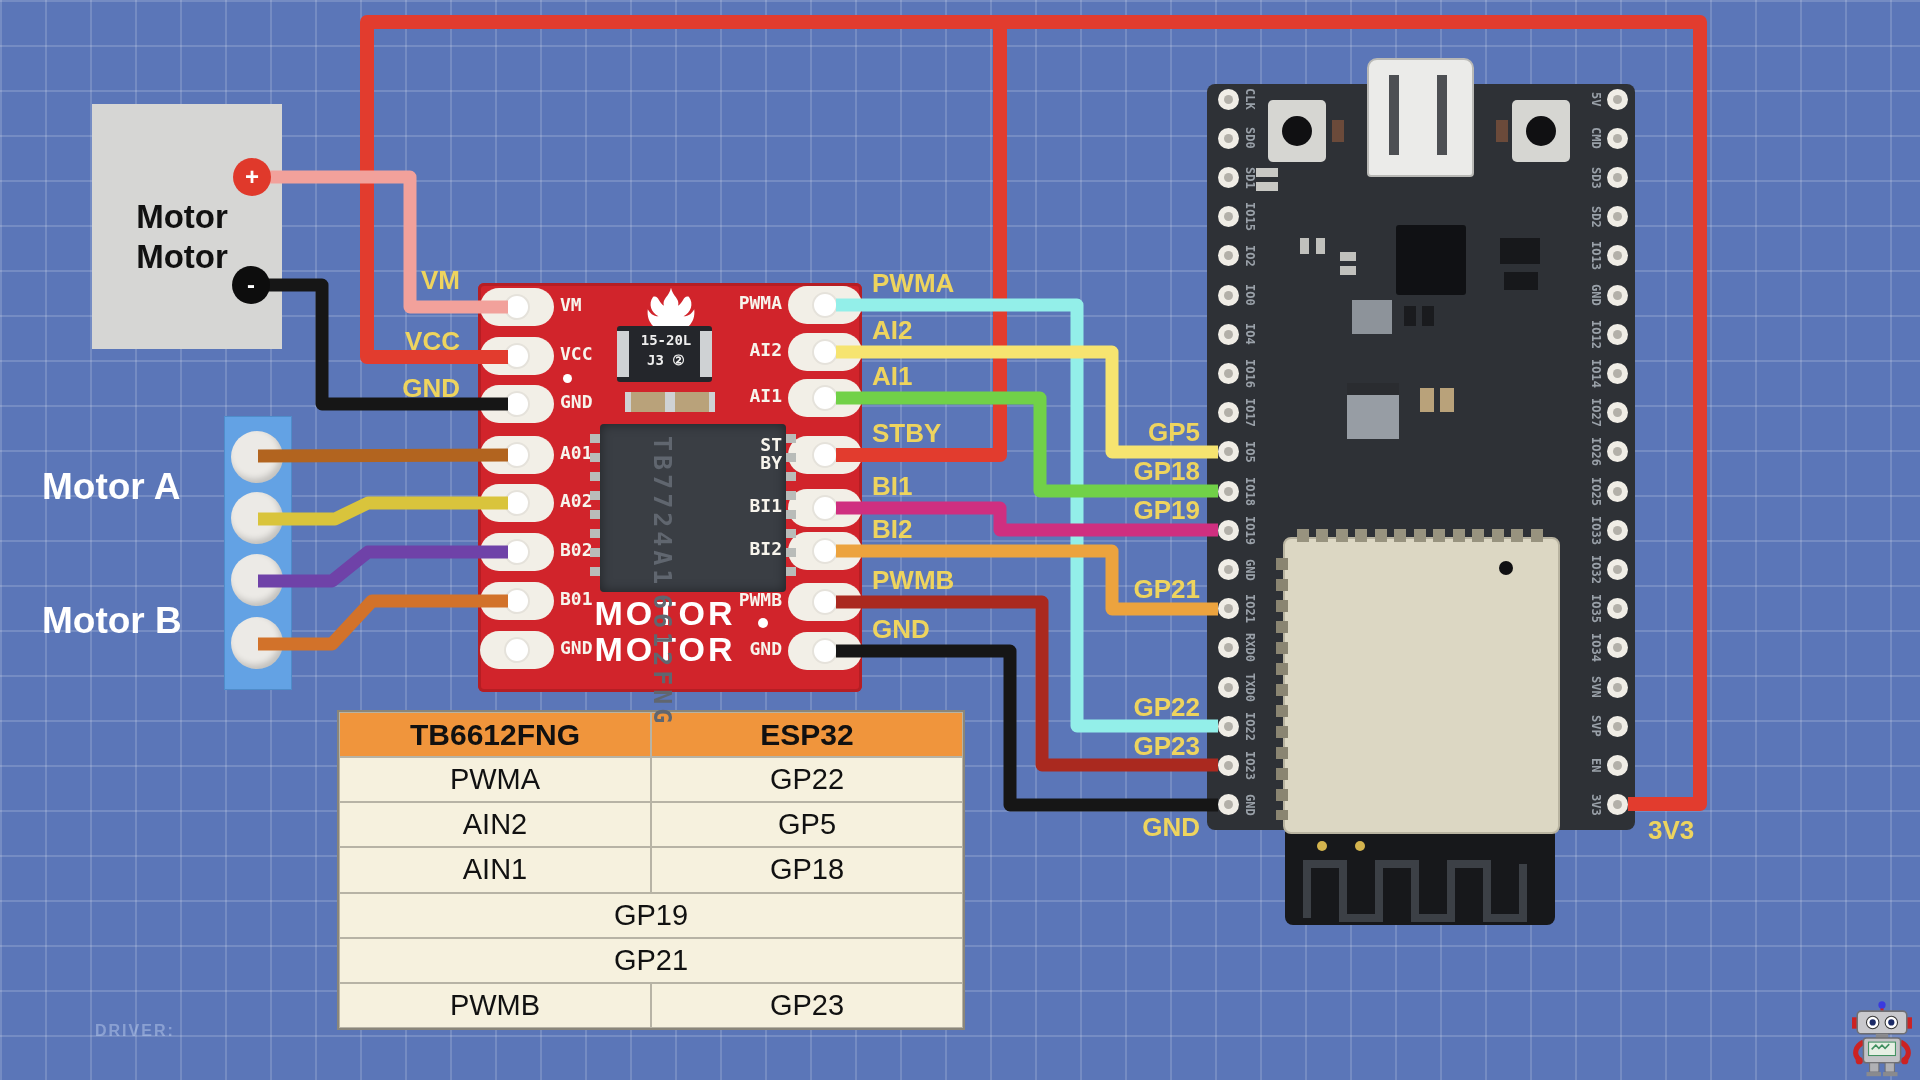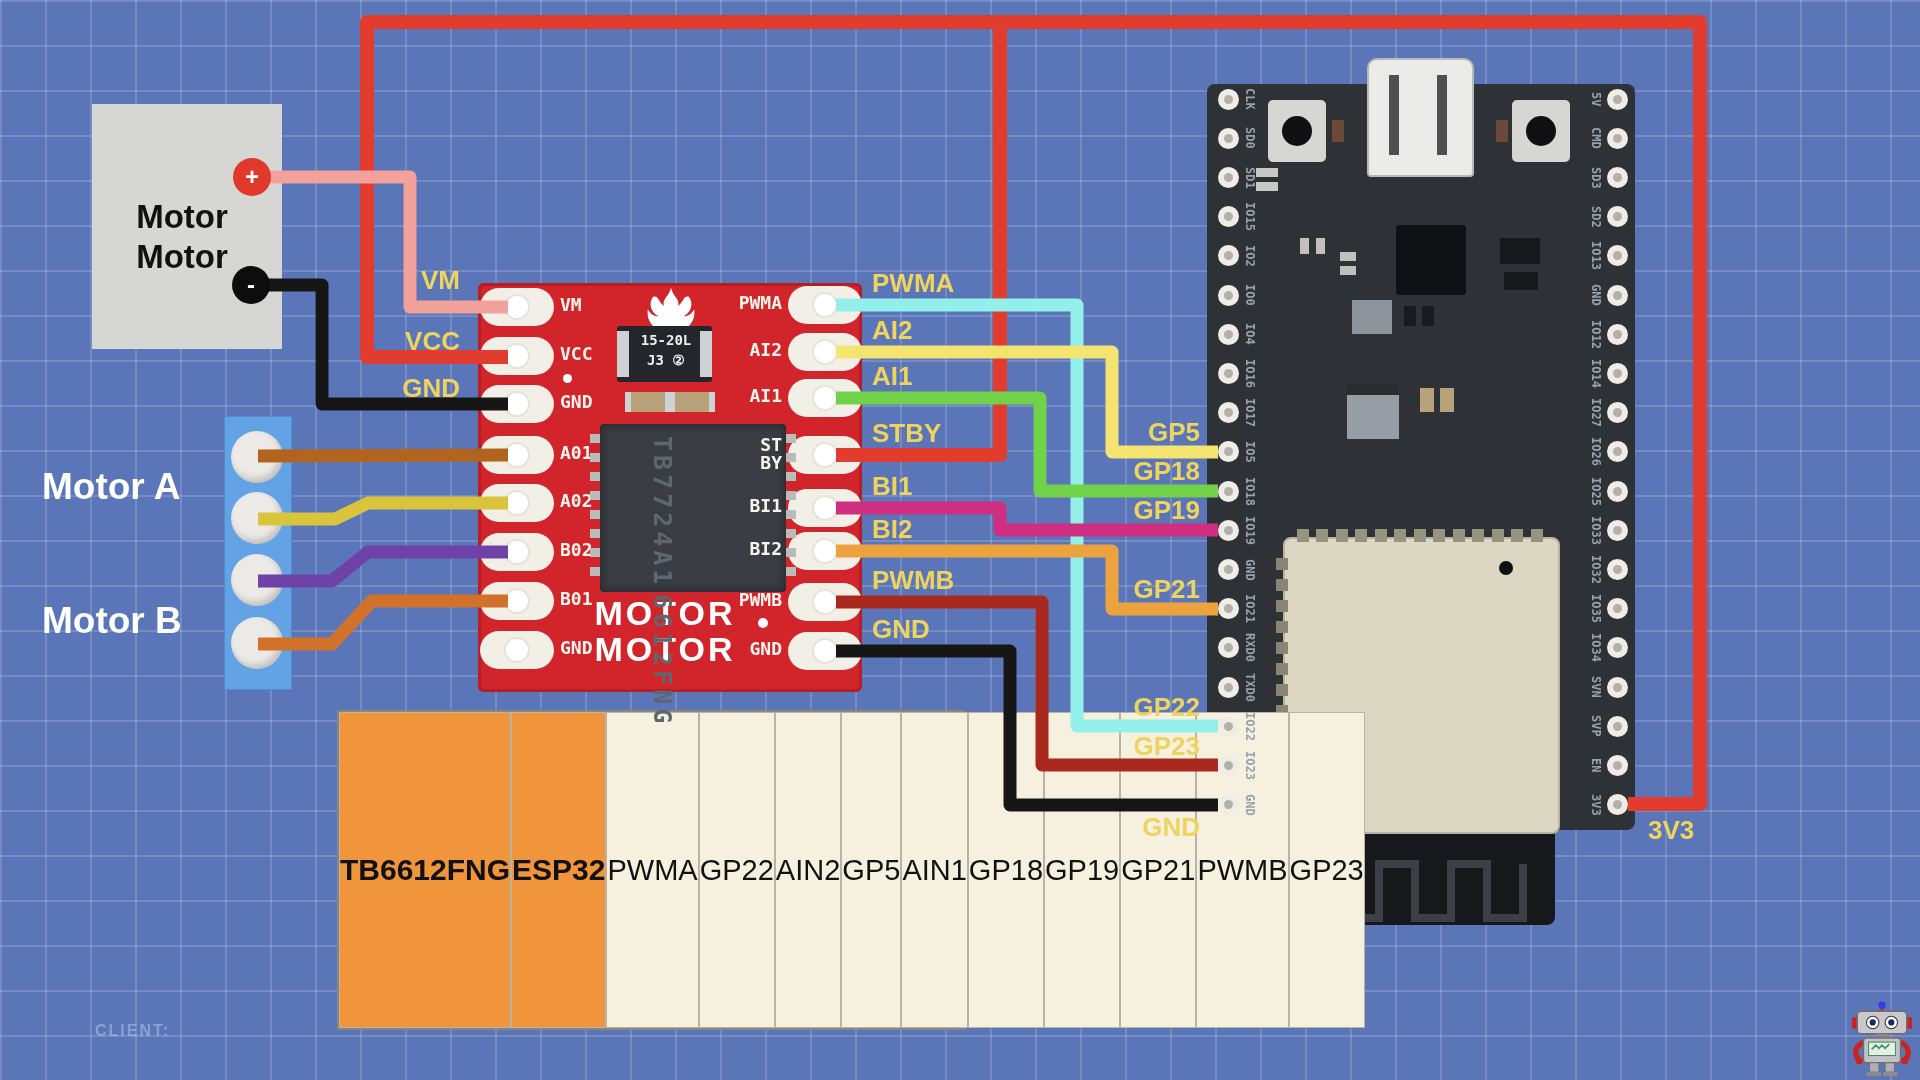--- a/index.html
+++ b/index.html
@@ -50,21 +50,21 @@
   .button::after{content:"";position:absolute;left:14px;top:16px;width:30px;height:30px;border-radius:50%;background:#101012;}
   .smd{position:absolute;z-index:2;}
   #esp-shield{left:1283px;top:537px;width:273px;height:293px;background:#dcd7c3;border:2px solid #b9b4a1;border-radius:8px;z-index:2;}
   #shield-dot{left:1499px;top:561px;width:14px;height:14px;border-radius:50%;background:#101012;z-index:3;}
   #shield-tabs-top{left:1297px;top:529px;width:248px;height:13px;z-index:2;background:repeating-linear-gradient(90deg,#98937f 0 12px,transparent 12px 19.5px);}
   #shield-tabs-left{left:1276px;top:558px;width:12px;height:262px;z-index:2;background:repeating-linear-gradient(180deg,#8a8572 0 12px,transparent 12px 21px);}
   #antenna-svg{position:absolute;left:1285px;top:830px;z-index:2;}
   
   .wire-label{position:absolute;font-weight:bold;font-size:26px;color:#eed45e;z-index:6;white-space:nowrap;}
   
-  #pin-table{left:337px;top:710px;width:624px;height:316px;border:2px solid #8a867a;z-index:2;display:flex;flex-direction:row;background:#b7b3a5;}
+  #pin-table{left:337px;top:710px;width:624px;height:316px;border:2px solid #8a867a;z-index:2;display:flex;flex-direction:column;background:#b7b3a5;}
   .tbl-row{display:flex;flex:1;}
   .tbl-cell{flex:1;display:flex;align-items:center;justify-content:center;color:#111;border:1px solid #b7b3a5;}
   .tbl-head .tbl-cell{background:#f0953c;font-weight:bold;font-size:30px;}
   .tbl-body .tbl-cell{background:#f6f1de;font-size:29px;}
   
   #client-label{left:95px;top:1022px;font-weight:bold;font-size:16px;letter-spacing:2px;color:rgba(210,224,250,.40);z-index:2;}
   #credit{top:1014px;right:72px;font-weight:bold;font-size:34px;color:#fff;z-index:2;}
   #robot{position:absolute;left:1851px;top:1000px;z-index:2;}
 </style>
 </head>
@@ -186,21 +186,21 @@
       </div>
       <div class="tbl-row tbl-body">
         <div class="tbl-cell">GP21</div>
       </div>
       <div class="tbl-row tbl-body">
         <div class="tbl-cell">PWMB</div>
         <div class="tbl-cell">GP23</div>
       </div>
     </div>
 
-  <div id="client-label" class="abs">CLIENT:</div>
+  <div id="client-label" class="abs">DRIVER:</div>
   <svg id="robot" width="62" height="78" viewBox="0 0 60 74">
     <line x1="30" y1="2" x2="30" y2="10" stroke="#cc2222" stroke-width="3"></line>
     <circle cx="30" cy="4" r="3.5" fill="#3a3ae0"></circle>
     <rect x="1" y="16" width="6" height="11" fill="#cc2222"></rect>
       <rect x="53" y="16" width="6" height="11" fill="#cc2222"></rect>
     <rect x="6" y="10" width="48" height="22" rx="4" fill="#c9c9cd" stroke="#6f6f73" stroke-width="1.5"></rect>
     <circle cx="21" cy="21" r="6" fill="#fff" stroke="#333"></circle>
       <circle cx="39" cy="21" r="6" fill="#fff" stroke="#333"></circle>
     <circle cx="21" cy="21" r="3" fill="#1b2a66"></circle>
       <circle cx="39" cy="21" r="3" fill="#1b2a66"></circle>

